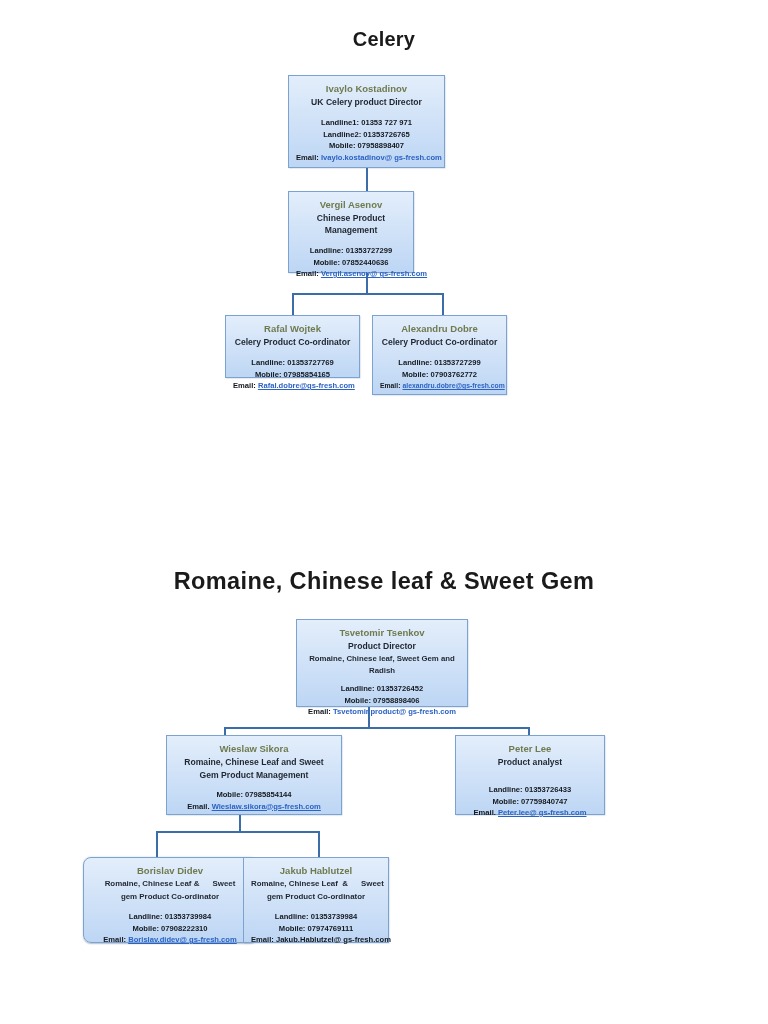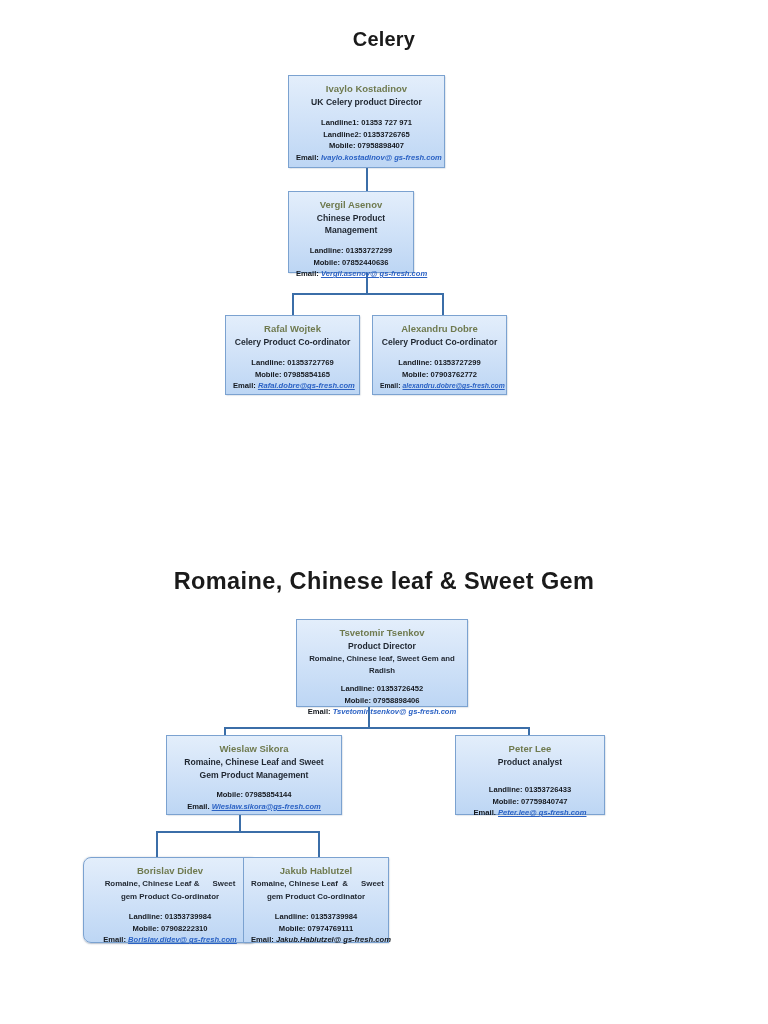--- a/index.html
+++ b/index.html
@@ -74,21 +74,20 @@
     font-size: 7.6px;
     line-height: 11.5px;
     color: #14181e;
     white-space: nowrap;
   }
   .node .contacts .lbl { display: inline; }
   .link {
     color: #2b62c4;
     text-decoration: underline;
     font-weight: bold;
-    font-style: italic;
   }
   .link.plain { color: #2b62c4; text-decoration: none; }
   .link.black { color: #14181e; text-decoration: none; }
   .tiny { font-size: 6.8px; }
 </style>
 </head>
 <body>
 
 <div class="section-title" id="title-celery">Celery</div>
 
@@ -134,21 +133,21 @@
       <span class="lbl">Mobile:</span>
       <span>07852440636</span>
     </div>
     <div>
       <span class="lbl">Email:</span>
       <span class="link">Vergil.asenov@ gs-fresh.com</span>
     </div>
   </div>
 </div>
 
-<div class="node" style="left:225px; top:315px; width:135px; height:80px;">
+<div class="node" style="left:225px; top:315px; width:135px; height:63px;">
   <div class="nm">Rafal Wojtek</div>
   <div class="role">Celery Product Co-ordinator</div>
   <div class="contacts">
     <div>
       <span class="lbl">Landline:</span>
       <span>01353727769</span>
     </div>
     <div>
       <span class="lbl">Mobile:</span>
       <span>07985854165</span>
@@ -199,21 +198,21 @@
     <div>
       <span class="lbl">Landline:</span>
       <span>01353726452</span>
     </div>
     <div>
       <span class="lbl">Mobile:</span>
       <span>07958898406</span>
     </div>
     <div>
       <span class="lbl">Email:</span>
-      <span class="link plain">Tsvetomir.tsenkov@ gs-fresh.com</span>
+      <span class="link plain">Tsvetomir.product@ gs-fresh.com</span>
     </div>
   </div>
 </div>
 
 <div class="node" style="left:166px; top:735px; width:176px; height:80px;">
   <div class="nm">Wieslaw Sikora</div>
   <div class="role">Romaine, Chinese Leaf and Sweet</div>
   <div class="role">Gem Product Management</div>
   <div class="contacts" style="margin-top:8px;">
     <div>

